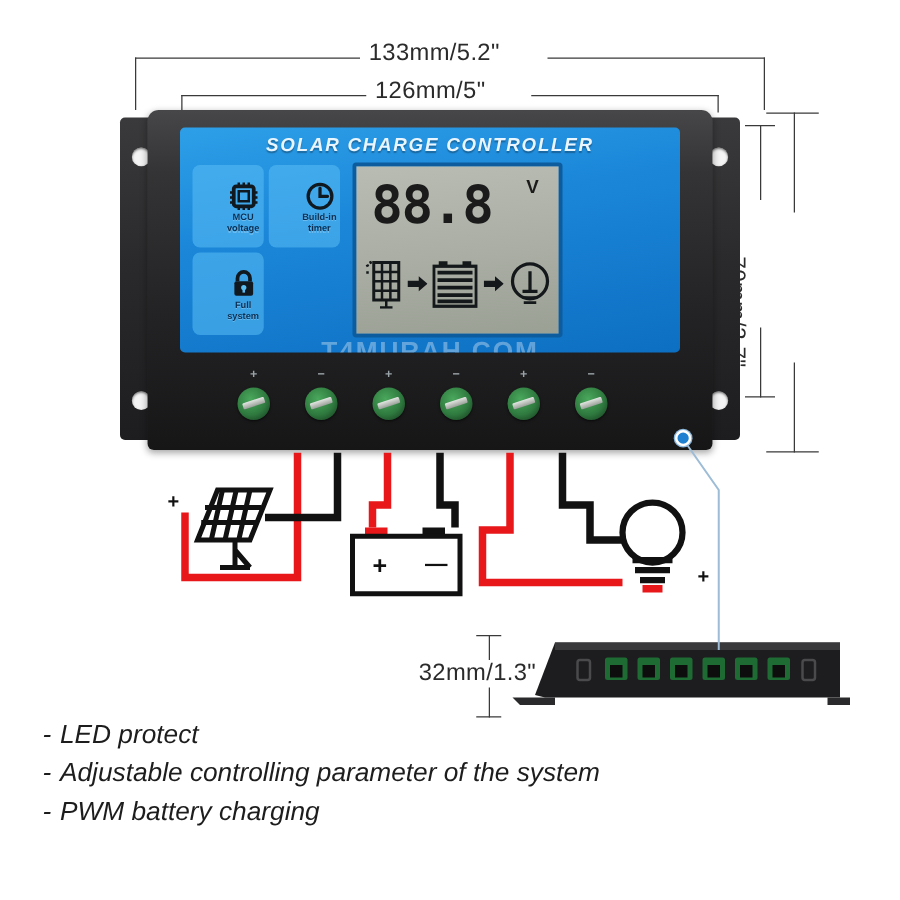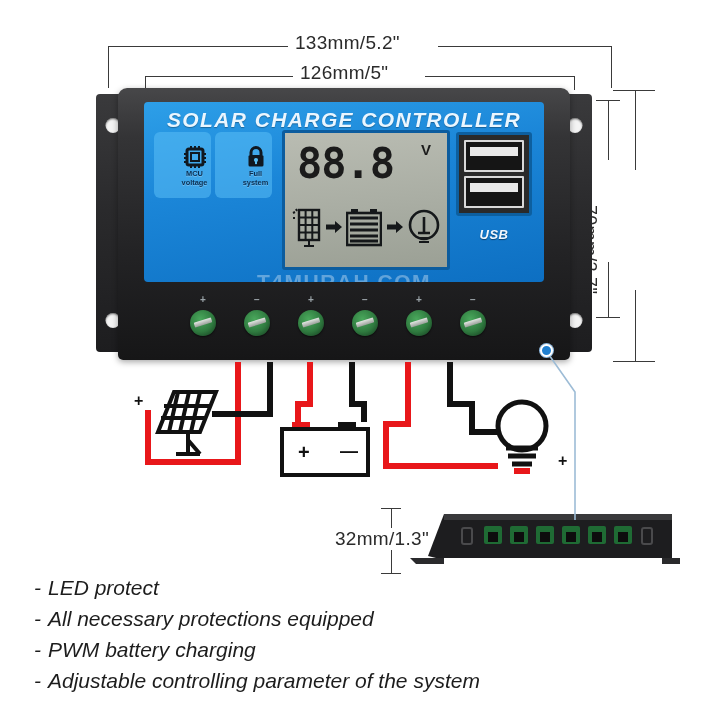--- a/index.html
+++ b/index.html
@@ -66,21 +66,21 @@
   .faceplate {
     position: absolute; left: 26px; top: 14px;
     width: 400px; height: 180px;
     background: linear-gradient(170deg,#2d9fe8 0%, #1b86d8 40%, #0d6fc2 100%);
     border-radius: 4px;
     overflow: hidden;
   }
   .brand {
     position: absolute; top: 6px; left: 0; width: 100%;
     text-align: center;
-    font-size: 21px; font-weight: 700; font-style: italic;
+    font-size: 15px; font-weight: 700; font-style: italic;
     color: #eaf6ff; letter-spacing: 1.4px;
     text-shadow: 0 1px 1px rgba(0,0,0,.3);
   }
 
   
   .feat-grid {
     position: absolute; left: 10px; top: 30px;
     width: 118px; height: 136px;
     display: grid; grid-template-columns: 1fr 1fr; grid-template-rows: 1fr 1fr;
     gap: 4px;
@@ -265,20 +265,32 @@
                 </g>
               </svg>
             </span>
             <div class="feat-lbl">
               <span>MCU</span><br>
               <span>voltage</span>
             </div>
           </div>
 
 
+          <div class="feat">
+            <span>
+              <svg width="26" height="24" viewBox="0 0 24 24">
+                <circle cx="12" cy="12" r="9.5" fill="none" stroke="#101820" stroke-width="2.6"></circle>
+                <path d="M12 5.5V12h6" fill="none" stroke="#101820" stroke-width="2.6" stroke-linecap="round"></path>
+              </svg>
+            </span>
+            <div class="feat-lbl">
+              <span>Build-in</span><br>
+              <span>timer</span>
+            </div>
+          </div>
 
           <div class="feat">
             <span>
               <svg width="26" height="24" viewBox="0 0 24 24">
                 <path d="M7 10V7.5a5 5 0 0 1 10 0V10" fill="none" stroke="#101820" stroke-width="3"></path>
                 <rect x="4.5" y="10" width="15" height="11.5" rx="1.6" fill="#101820"></rect>
                 <circle cx="12" cy="15" r="2.1" fill="#5abef2"></circle>
                 <rect x="11" y="15.5" width="2" height="3.6" fill="#5abef2"></rect>
               </svg>
             </span>
@@ -330,27 +342,20 @@
             <span>
               <svg width="34" height="40" viewBox="0 0 34 40">
                 <circle cx="17" cy="18" r="14" fill="none" stroke="#15181a" stroke-width="2.6"></circle>
                 <path d="M17 10v16M11 26h12" fill="none" stroke="#15181a" stroke-width="2.6"></path>
                 <path d="M11 31h12M12 35h10" fill="none" stroke="#15181a" stroke-width="2.2"></path>
               </svg>
             </span>
           </div>
         </div>
 
-        <div class="usb-wrap">
-          <div class="usb-body">
-            <div class="usb-port"></div>
-            <div class="usb-port"></div>
-          </div>
-          <div class="usb-lbl">USB</div>
-        </div>
 
         <div class="watermark">T4MURAH.COM</div>
       </div>
 
       <div class="term-strip">
         <div class="term-mark" style="left:46px;">+</div>
         <div class="screw" style="left:46px;"></div>
         <div class="term-mark" style="left:100px;">−</div>
         <div class="screw" style="left:100px;"></div>
         <div class="term-mark" style="left:154px;">+</div>
@@ -454,23 +459,20 @@
   <svg style="position:absolute; left:0; top:0; width:720px; height:720px; pointer-events:none;">
     <path d="M547 352L575 392V520" fill="none" stroke="#9dbcd6" stroke-width="1.6"></path>
   </svg>
   <div class="callout-dot"></div>
 
   <div id="features">
     <div class="feat-line">
       <span class="dash">-</span><span>LED protect</span>
     </div>
     <div class="feat-line">
-      <span class="dash">-</span><span>All necessary protections equipped</span>
+      <span class="dash">-</span><span>Adjustable controlling parameter of the system</span>
     </div>
     <div class="feat-line">
       <span class="dash">-</span><span>PWM battery charging</span>
     </div>
-    <div class="feat-line">
-      <span class="dash">-</span><span>Adjustable controlling parameter of the system</span>
-    </div>
   </div>
 
 </div>
 
 </body></html>

